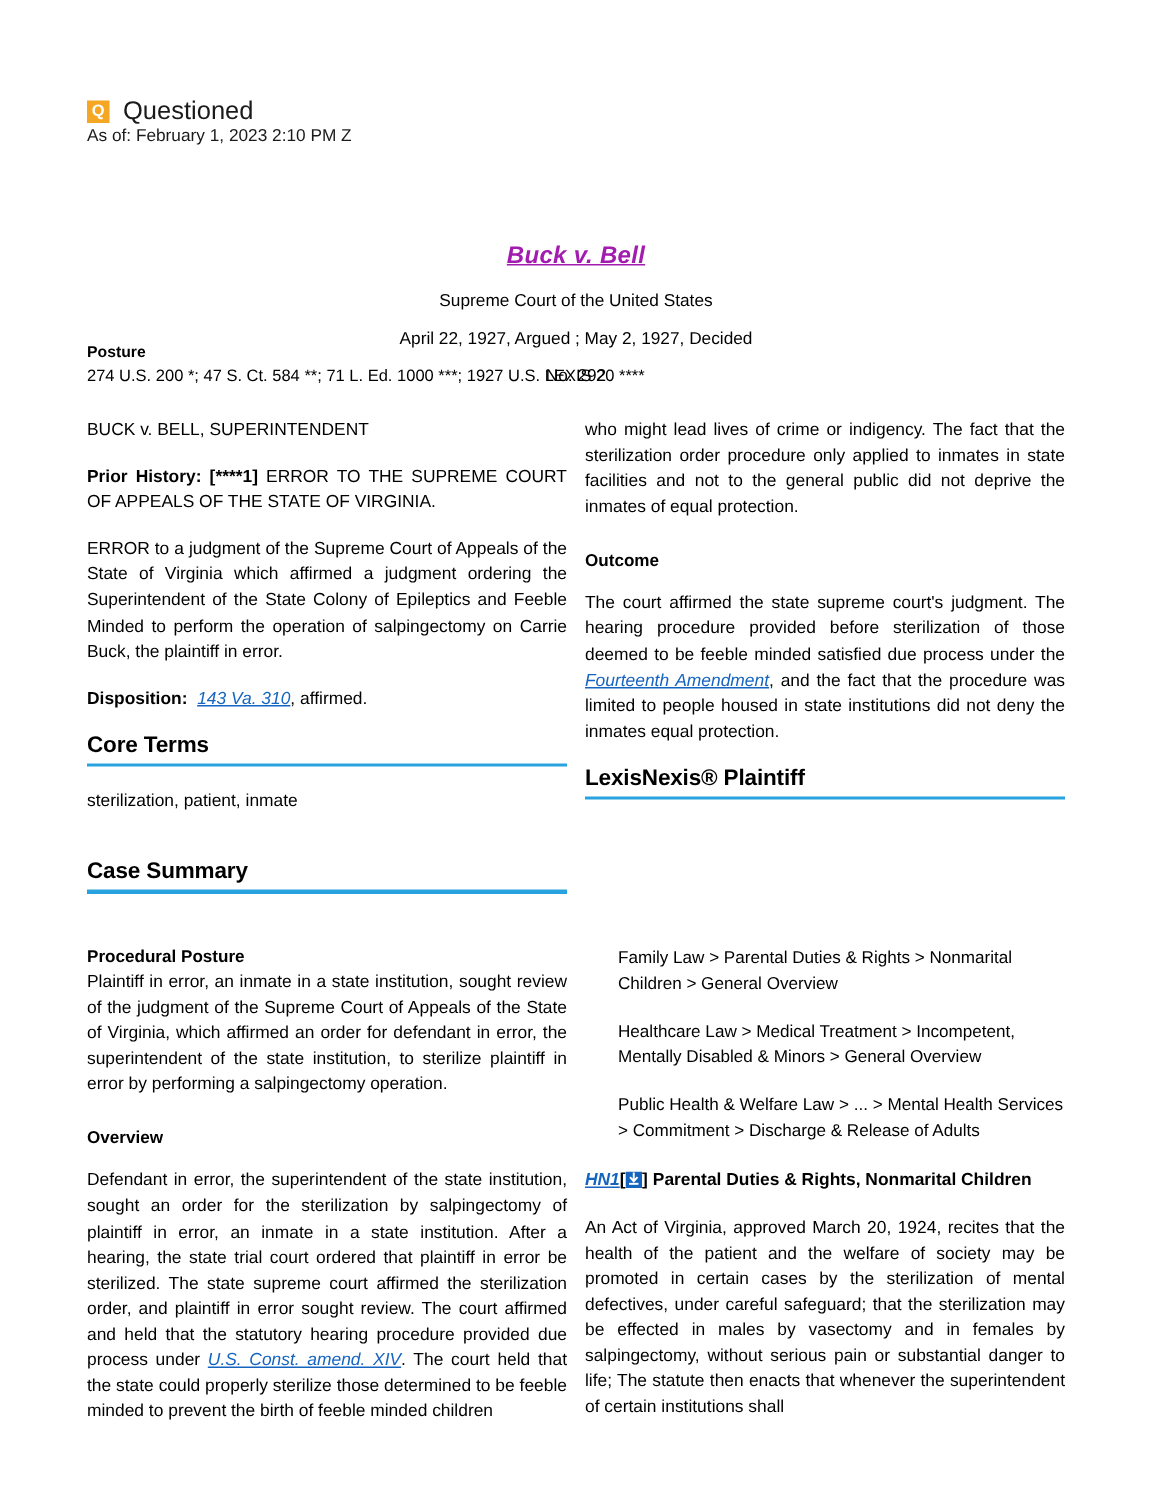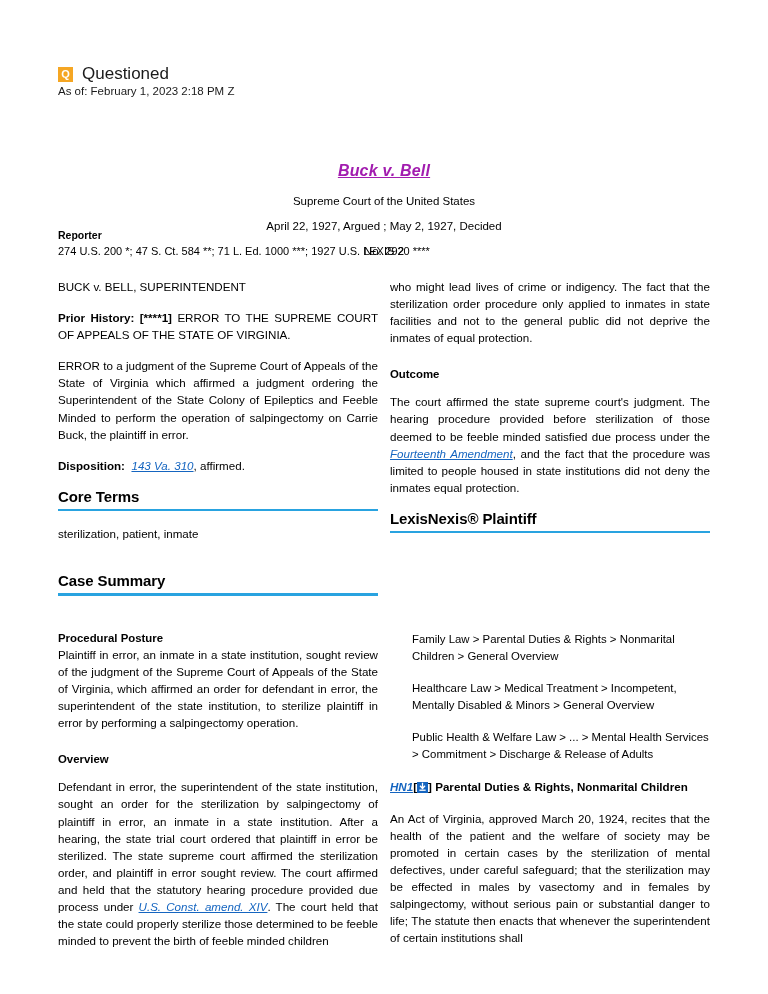--- a/index.html
+++ b/index.html
@@ -203,32 +203,32 @@
 </head>
 <body>
 
 <div class="page">
 
   <div class="status-header">
     <div class="status-line">
       <span class="q-badge">Q</span>
       <span class="status-text">Questioned</span>
     </div>
-    <div class="asof">As of: February 1, 2023 2:18 PM Z</div>
+    <div class="asof">As of: February 1, 2023 2:10 PM Z</div>
   </div>
 
   <div class="caption">
     <div class="case-title">Buck v. Bell</div>
     <div class="court">Supreme Court of the United States</div>
     <div class="dates">April 22, 1927, Argued ; May 2, 1927, Decided</div>
     <div class="docket">No. 292</div>
   </div>
 
   <div class="reporter-block">
-    <div class="reporter-label">Reporter</div>
+    <div class="reporter-label">Posture</div>
     <div class="reporter-cite">274 U.S. 200 *; 47 S. Ct. 584 **; 71 L. Ed. 1000 ***; 1927 U.S. LEXIS 20 ****</div>
   </div>
 
   <div class="columns">
 
     <div class="col col-left">
 
       <p class="body tight">BUCK v. BELL, SUPERINTENDENT</p>
 
       <p class="body">

